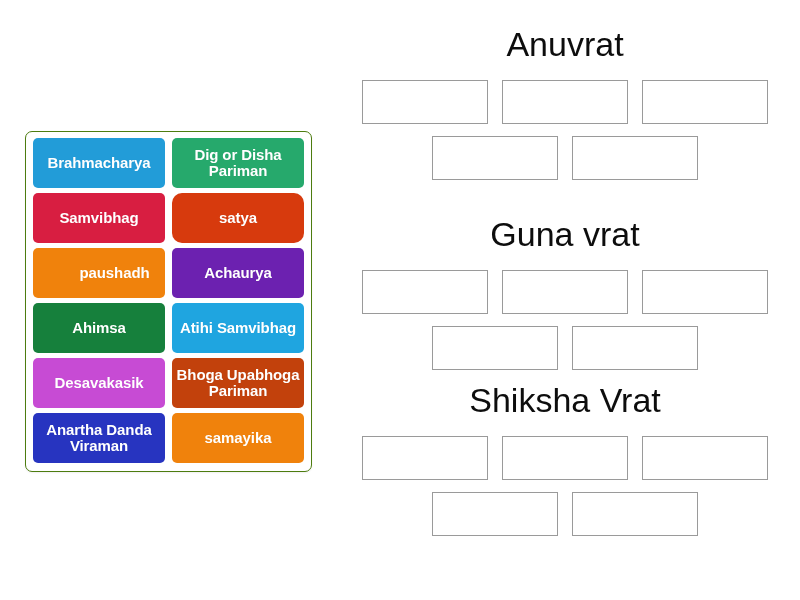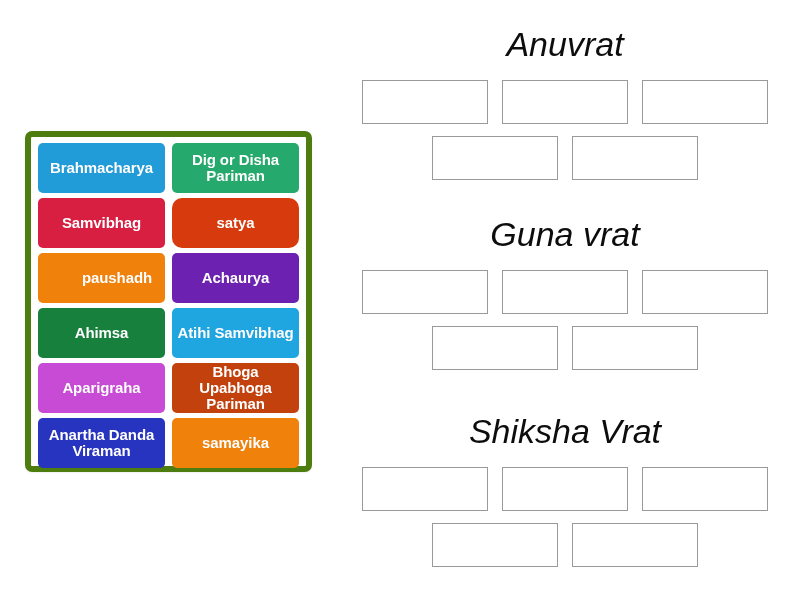--- a/index.html
+++ b/index.html
@@ -20,21 +20,21 @@
   }
 
   
   .tile-tray {
     position: absolute;
     left: 25px;
     top: 131px;
     width: 287px;
     height: 341px;
     background: #ffffff;
-    border: 6px solid #4d7c0f;
+    border: 1px solid #4d7c0f;
     border-radius: 7px;
     box-sizing: border-box;
     padding: 6px 7px;
     box-shadow: 0 1px 2px rgba(0,0,0,0.06);
   }
 
   .tile-grid {
     display: grid;
     grid-template-columns: 1fr 1fr;
     grid-auto-rows: 50px;
@@ -63,35 +63,34 @@
 
   
   .answer-section {
     position: absolute;
     left: 350px;
     width: 430px;
   }
 
   #section-anuvrat  { top: 22px; }
   #section-guna     { top: 212px; }
-  #section-shiksha  { top: 409px; }
+  #section-shiksha  { top: 378px; }
 
   .section-title {
     font-size: 34px;
     font-weight: normal;
     color: #0d0d0d;
     text-align: center;
     line-height: 1;
     margin: 0 0 0 0;
     height: 44px;
     display: flex;
     align-items: center;
     justify-content: center;
     user-select: none;
-    font-style: italic;
   }
 
   .slot-row {
     display: flex;
     justify-content: center;
   }
 
   .slot-row.row-top {
     gap: 14px;
     margin-top: 14px;
@@ -123,21 +122,21 @@
   <div class="tile-tray">
     <div class="tile-grid" id="tile-grid">
         <div class="tile" style="background: rgb(34, 156, 216);">Brahmacharya</div>
         <div class="tile" style="background: rgb(38, 169, 108);">Dig or Disha Pariman</div>
         <div class="tile" style="background: rgb(216, 30, 65);">Samvibhag</div>
         <div class="tile" style="background: rgb(215, 58, 13); border-radius: 10px;">satya</div>
         <div class="tile" style="background: rgb(240, 130, 12); padding-left: 35px;">paushadh</div>
         <div class="tile" style="background: rgb(108, 33, 176);">Achaurya</div>
         <div class="tile" style="background: rgb(22, 128, 60);">Ahimsa</div>
         <div class="tile" style="background: rgb(31, 165, 224);">Atihi Samvibhag</div>
-        <div class="tile" style="background: rgb(199, 75, 212);">Aparigraha</div>
+        <div class="tile" style="background: rgb(199, 75, 212);">Desavakasik</div>
         <div class="tile" style="background: #c2410c;">Bhoga Upabhoga Pariman</div>
         <div class="tile" style="background: rgb(39, 52, 192);">Anartha Danda Viraman</div>
         <div class="tile" style="background: rgb(240, 130, 12);">samayika</div>
       </div>
   </div>
 
   <div class="answer-section" id="section-anuvrat">
     <div class="section-title">Anuvrat</div>
     <div class="slot-row row-top">
       <div class="slot w-a"></div>

